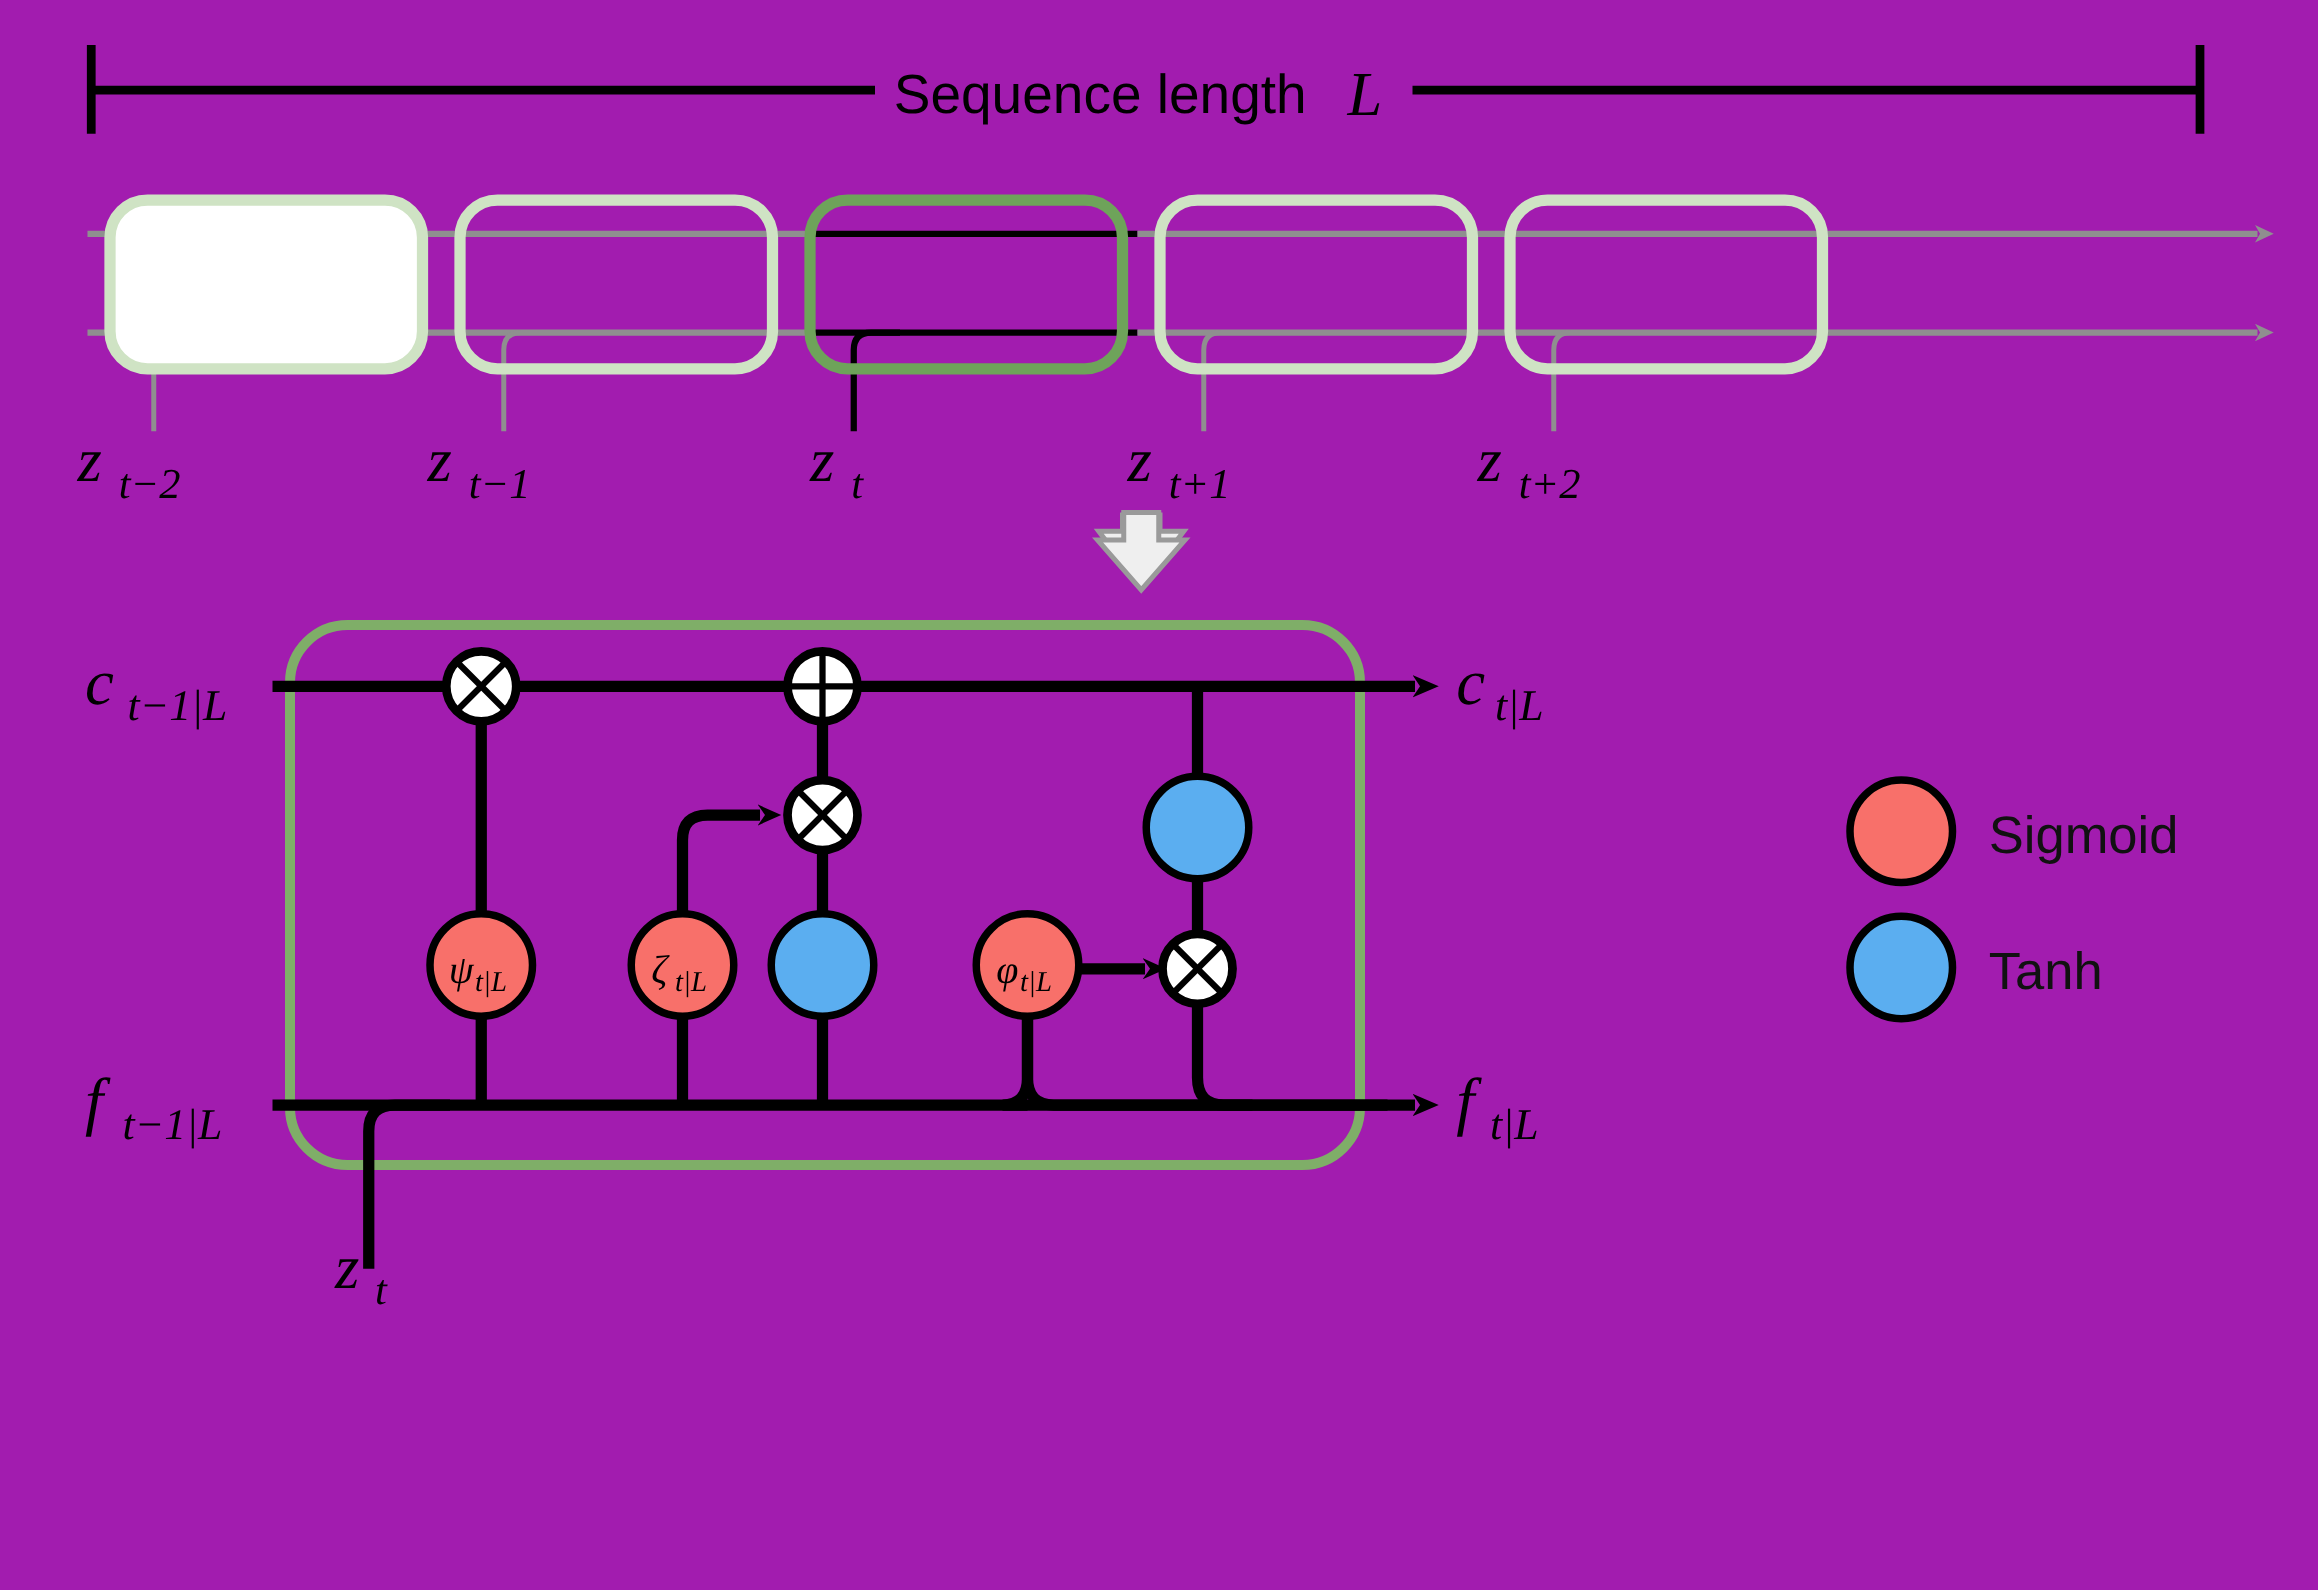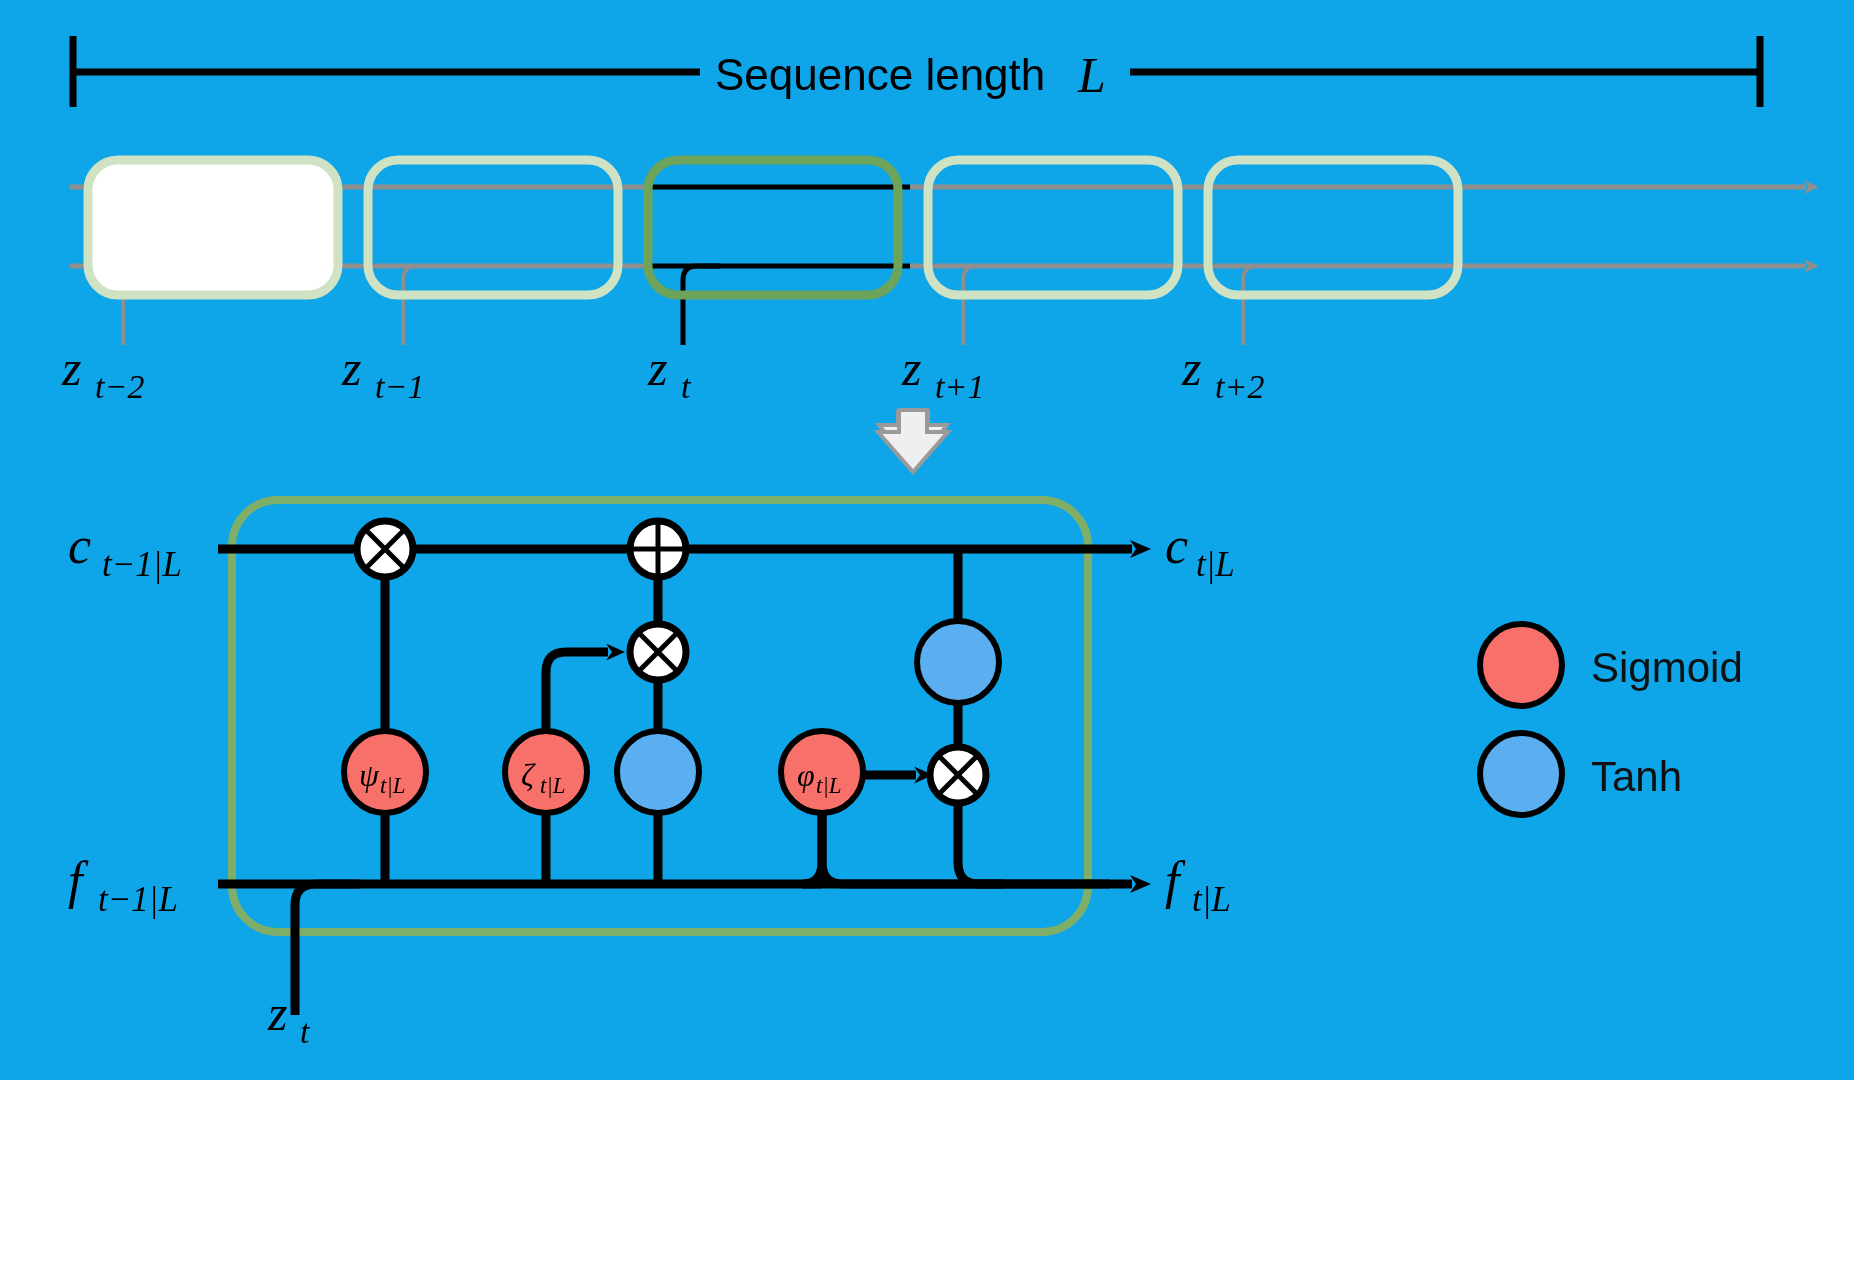--- a/index.html
+++ b/index.html
@@ -1,18 +1,18 @@
 <!DOCTYPE html>
 <html><head>
 <meta charset="utf-8">
 <style>
   html,body{margin:0;padding:0;background:#ffffff;}
   body{width:1854px;height:1272px;overflow:hidden;
        font-family:"Liberation Sans",sans-serif;}
-  #root{position:relative;width:1854px;height:1080px;background:#0ea5e9;}
+  #root{position:relative;width:1854px;height:1272px;background:#a21caf;}
   svg#scene{position:absolute;left:0;top:0;width:1854px;height:1272px;display:block;}
   .mathlabel{font-family:"Liberation Serif",serif;font-style:italic;fill:#000;}
   .legendtxt{font-family:"Liberation Sans",sans-serif;fill:#111;}
   .seqtxt{font-family:"Liberation Sans",sans-serif;fill:#000;}
 </style>
 </head>
 <body>
 
 <div id="root">
 <svg id="scene" viewBox="0 0 1854 1272" xmlns="http://www.w3.org/2000/svg">

